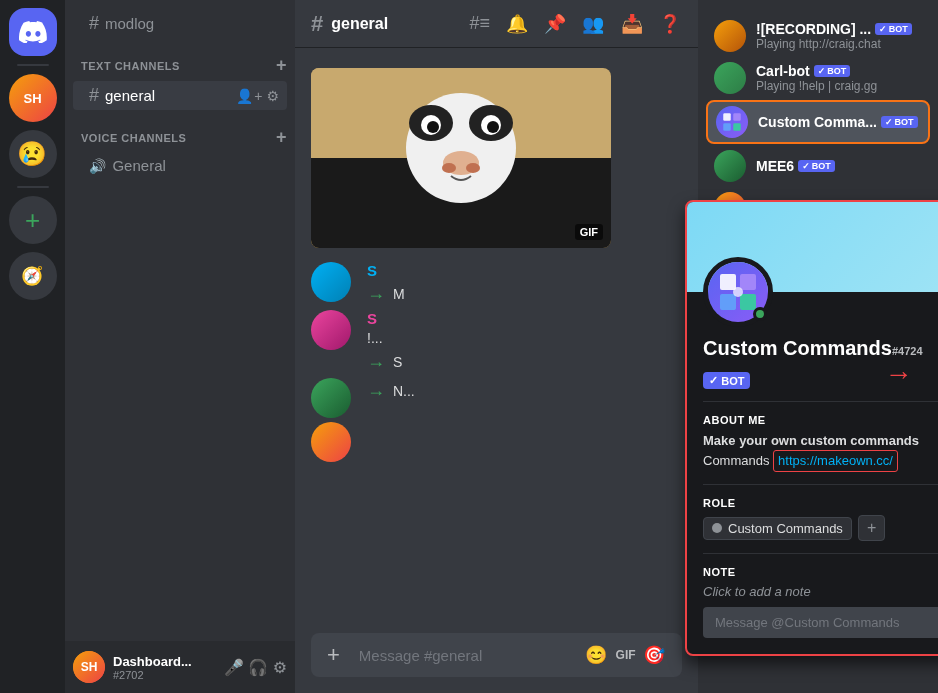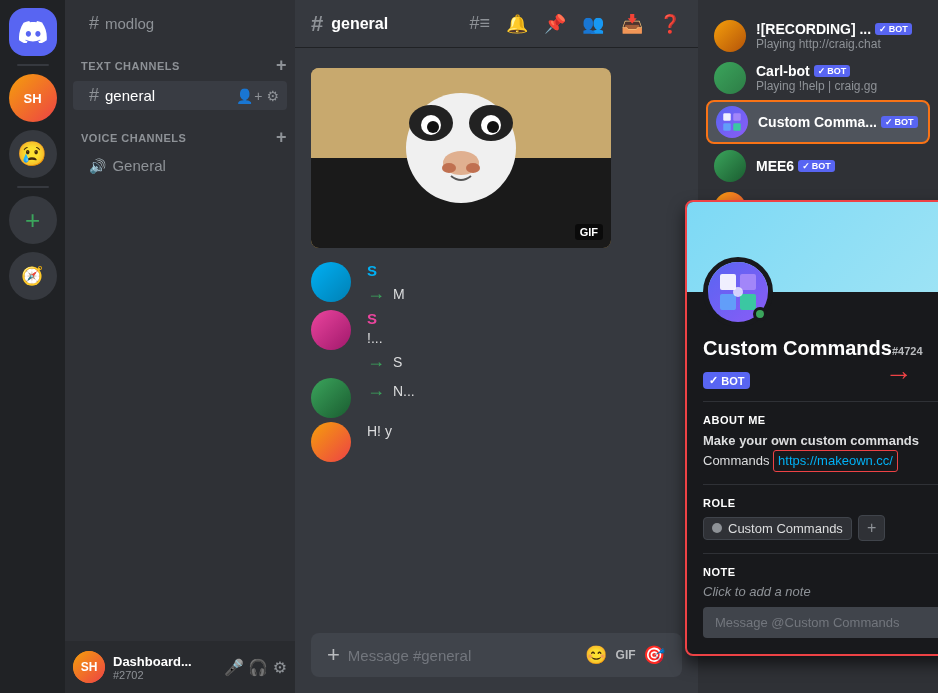--- a/index.html
+++ b/index.html
@@ -176,21 +176,21 @@
     }
     .chat-input-box {
       background: #40444b;
       border-radius: 8px;
       display: flex;
       align-items: center;
       padding: 0 16px;
       height: 44px;
       gap: 8px;
     }
-    .chat-input { background: none; border: none; outline: none; flex: 1; color: #dcddde; font-size: 15px; }
+    .chat-input { background: none; border: none; outline: none; flex: 1; color: #dcddde; font-size: 15px; margin-left: 11px; }
     .chat-input::placeholder { color: #72767d; }
 
     
     .message-row {
       padding: 2px 16px;
       display: flex;
       gap: 16px;
       align-items: flex-start;
     }
     .msg-content { flex: 1; min-width: 0; }
@@ -535,23 +535,20 @@
         <div class="msg-content">
           <div class="msg-text">
             <span class="arrow-indicator">→</span>
             N...
           </div>
         </div>
       </div>
 
       <div class="message-row">
         <div style="width:40px;height:40px;border-radius:50%;background:linear-gradient(135deg,#f59f0b,#ed4245);flex-shrink:0;"></div>
-        <div class="msg-content">
-          <div class="msg-text">H! y</div>
-        </div>
       </div>
     </div>
 
     <div class="chat-input-area">
       <div class="chat-input-box">
         <span style="color:#b9bbbe;font-size:22px;cursor:pointer;">+</span>
         <input class="chat-input" placeholder="Message #general" readonly="" style="">
         <span style="color:#b9bbbe;font-size:18px;cursor:pointer;">😊</span>
         <span style="color:#b9bbbe;font-size:12px;font-weight:700;cursor:pointer;">GIF</span>
         <span style="color:#b9bbbe;font-size:18px;cursor:pointer;">🎯</span>

